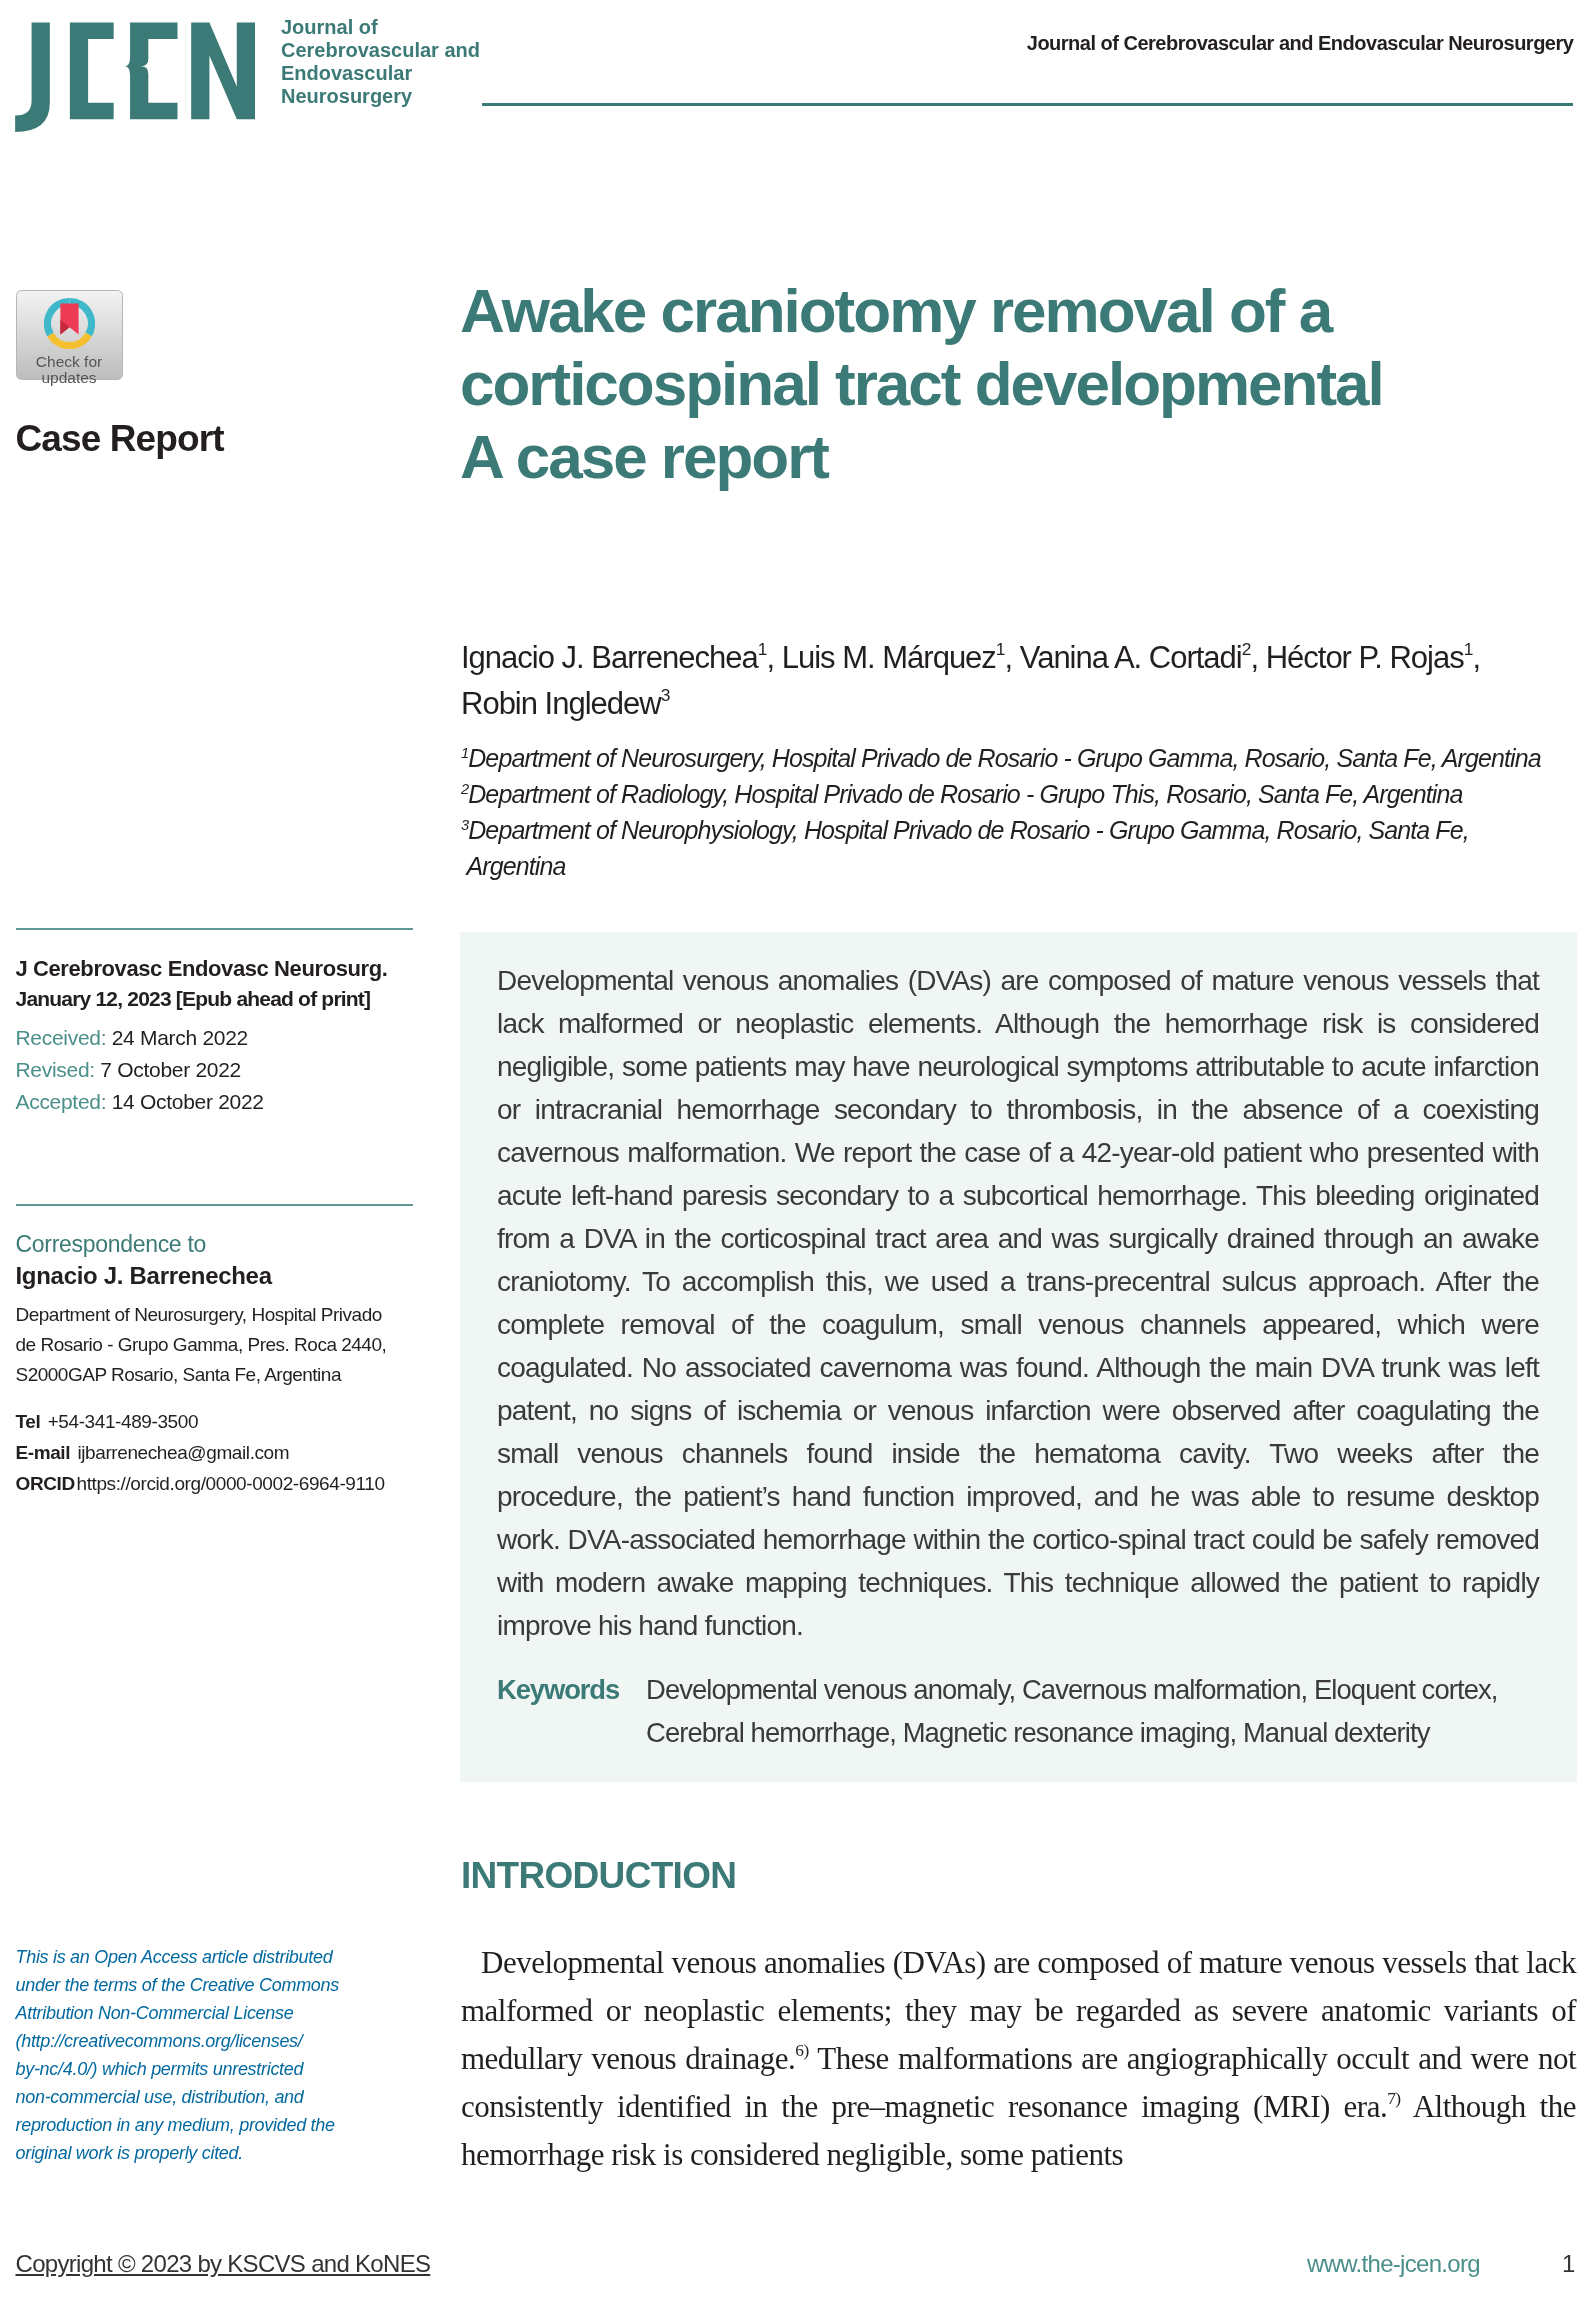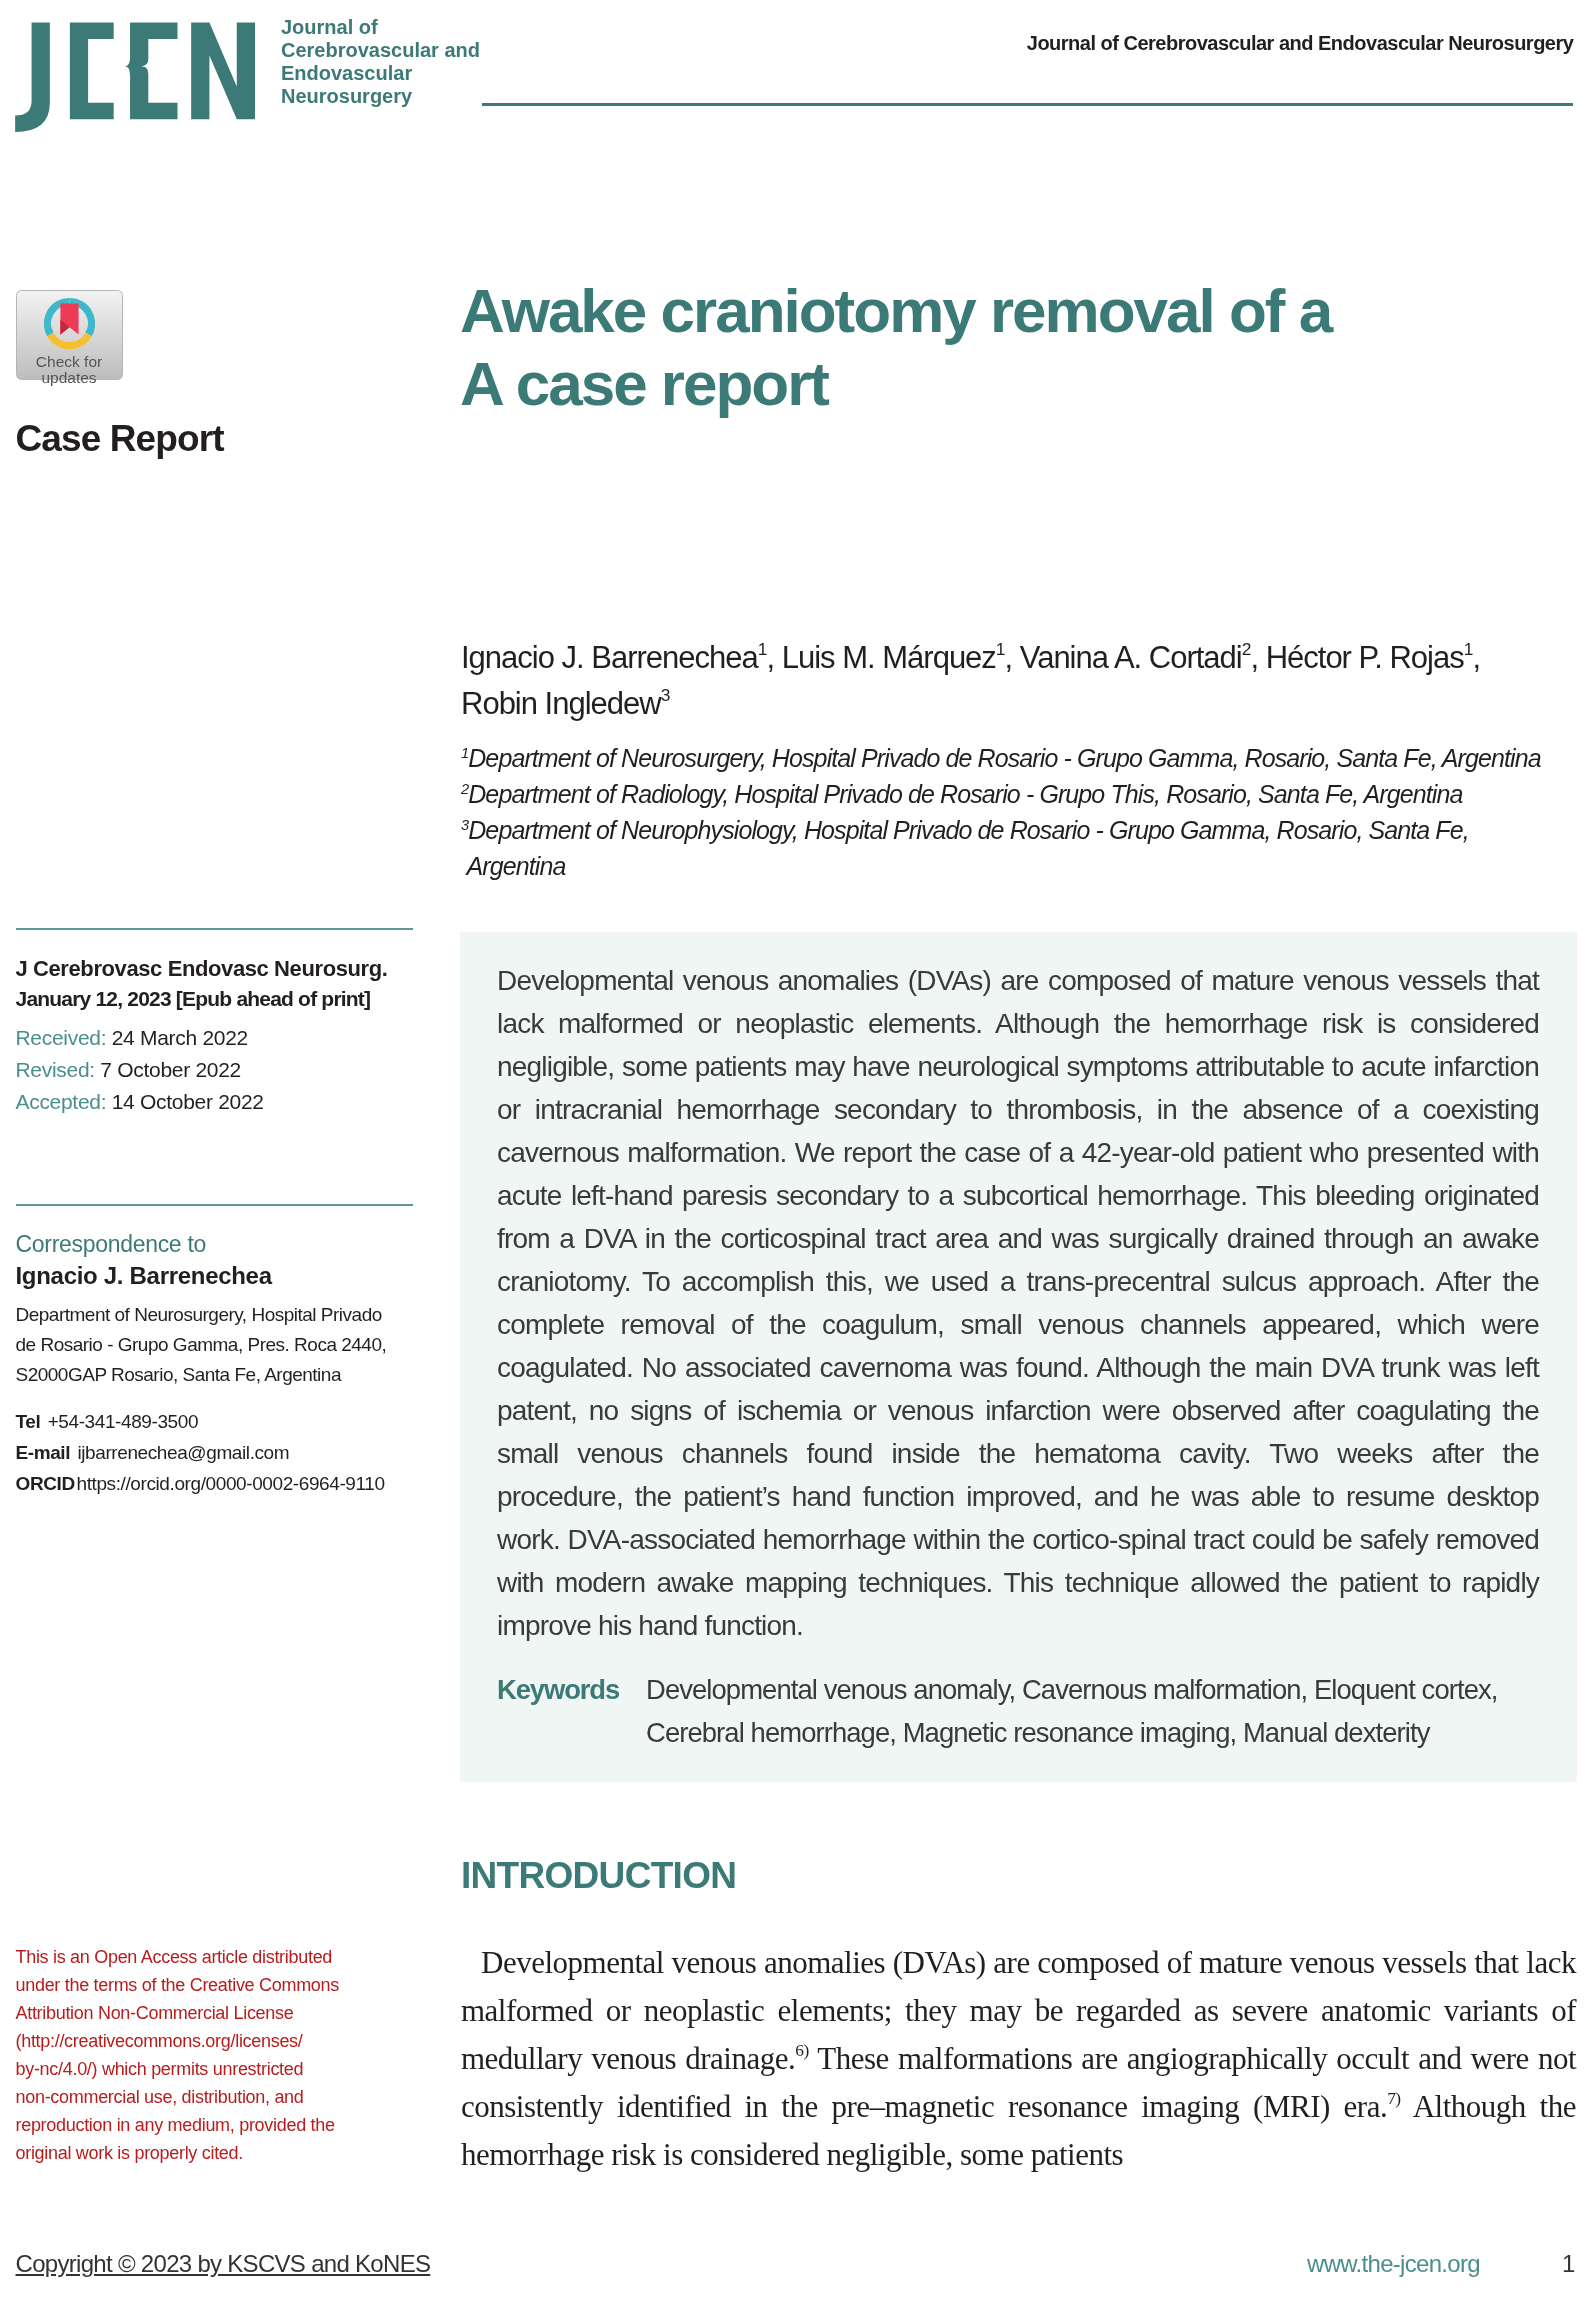--- a/index.html
+++ b/index.html
@@ -37,21 +37,21 @@
   .side { position: absolute; left: 15.5px; width: 407px; }
   .pubinfo .j { font-size: 22px; font-weight: bold; line-height: 31px; letter-spacing: -0.4px; }
   .pubinfo .d { font-size: 21px; font-weight: bold; line-height: 29px; letter-spacing: -0.8px; }
   .dates { margin-top: 9.1px; font-size: 21px; line-height: 32px; letter-spacing: -0.3px; }
   .dates .lab { color: #4b8f8a; }
   .corr-title { font-size: 23px; line-height: 31px; color: #3b7a76; letter-spacing: -0.3px; }
   .corr-name { font-size: 24px; line-height: 31px; font-weight: bold; letter-spacing: -0.3px; }
   .corr-addr { margin-top: 9.1px; font-size: 19px; line-height: 30px; letter-spacing: -0.5px; }
   .contact { font-size: 19px; line-height: 31px; letter-spacing: -0.4px; }
   .contact b { font-weight: bold; margin-right: 7.3px; }
-  .license { font-size: 18px; line-height: 28px; letter-spacing: -0.3px; color: #b91c1c; }
+  .license { font-size: 18px; line-height: 28px; letter-spacing: -0.3px; color: #0369a1; font-style: italic; }
 
   
   .abstract { position: absolute; left: 460px; top: 932px; width: 1117px; height: 850px; background: #f0f6f4; }
   .abstract-text { position: absolute; left: 37px; top: 27.4px; width: 1042px; font-size: 28px; line-height: 43px;
                    letter-spacing: -0.8px; text-align: justify; color: #3a3a3a; }
   .keywords { position: absolute; left: 37px; top: 736px; width: 1051px; display: flex; }
   .kw-label { width: 149px; flex: none; font-size: 27.4px; line-height: 43px; font-weight: bold; color: #3b7a76; letter-spacing: -1.1px; }
   .kw-text { font-size: 27.4px; line-height: 43px; letter-spacing: -0.9px; color: #3a3a3a; }
 
   
@@ -103,20 +103,21 @@
   </svg>
   <div class="crossmark-label">
     <div>Check for</div>
     <div>updates</div>
   </div>
 </div>
 <div class="article-type">Case Report</div>
 
 <h1 class="title">
   <div>Awake craniotomy removal of a</div>
+  <div>corticospinal tract developmental</div>
   <div>A case report</div>
 </h1>
 
 <div class="authors">
   <span><span>Ignacio J. Barrenechea</span><sup>1</sup><span>, </span></span><span><span>Luis M. Márquez</span><sup>1</sup><span>, </span></span><span><span>Vanina A. Cortadi</span><sup>2</sup><span>, </span></span><span><span>Héctor P. Rojas</span><sup>1</sup><span>,</span></span><br>
   <span><span>Robin Ingledew</span><sup>3</sup></span>
 </div>
 
 <div class="affils">
   <span class="affil-line"><sup>1</sup><span>Department of Neurosurgery, Hospital Privado de Rosario - Grupo Gamma, Rosario, Santa Fe, Argentina</span></span>

